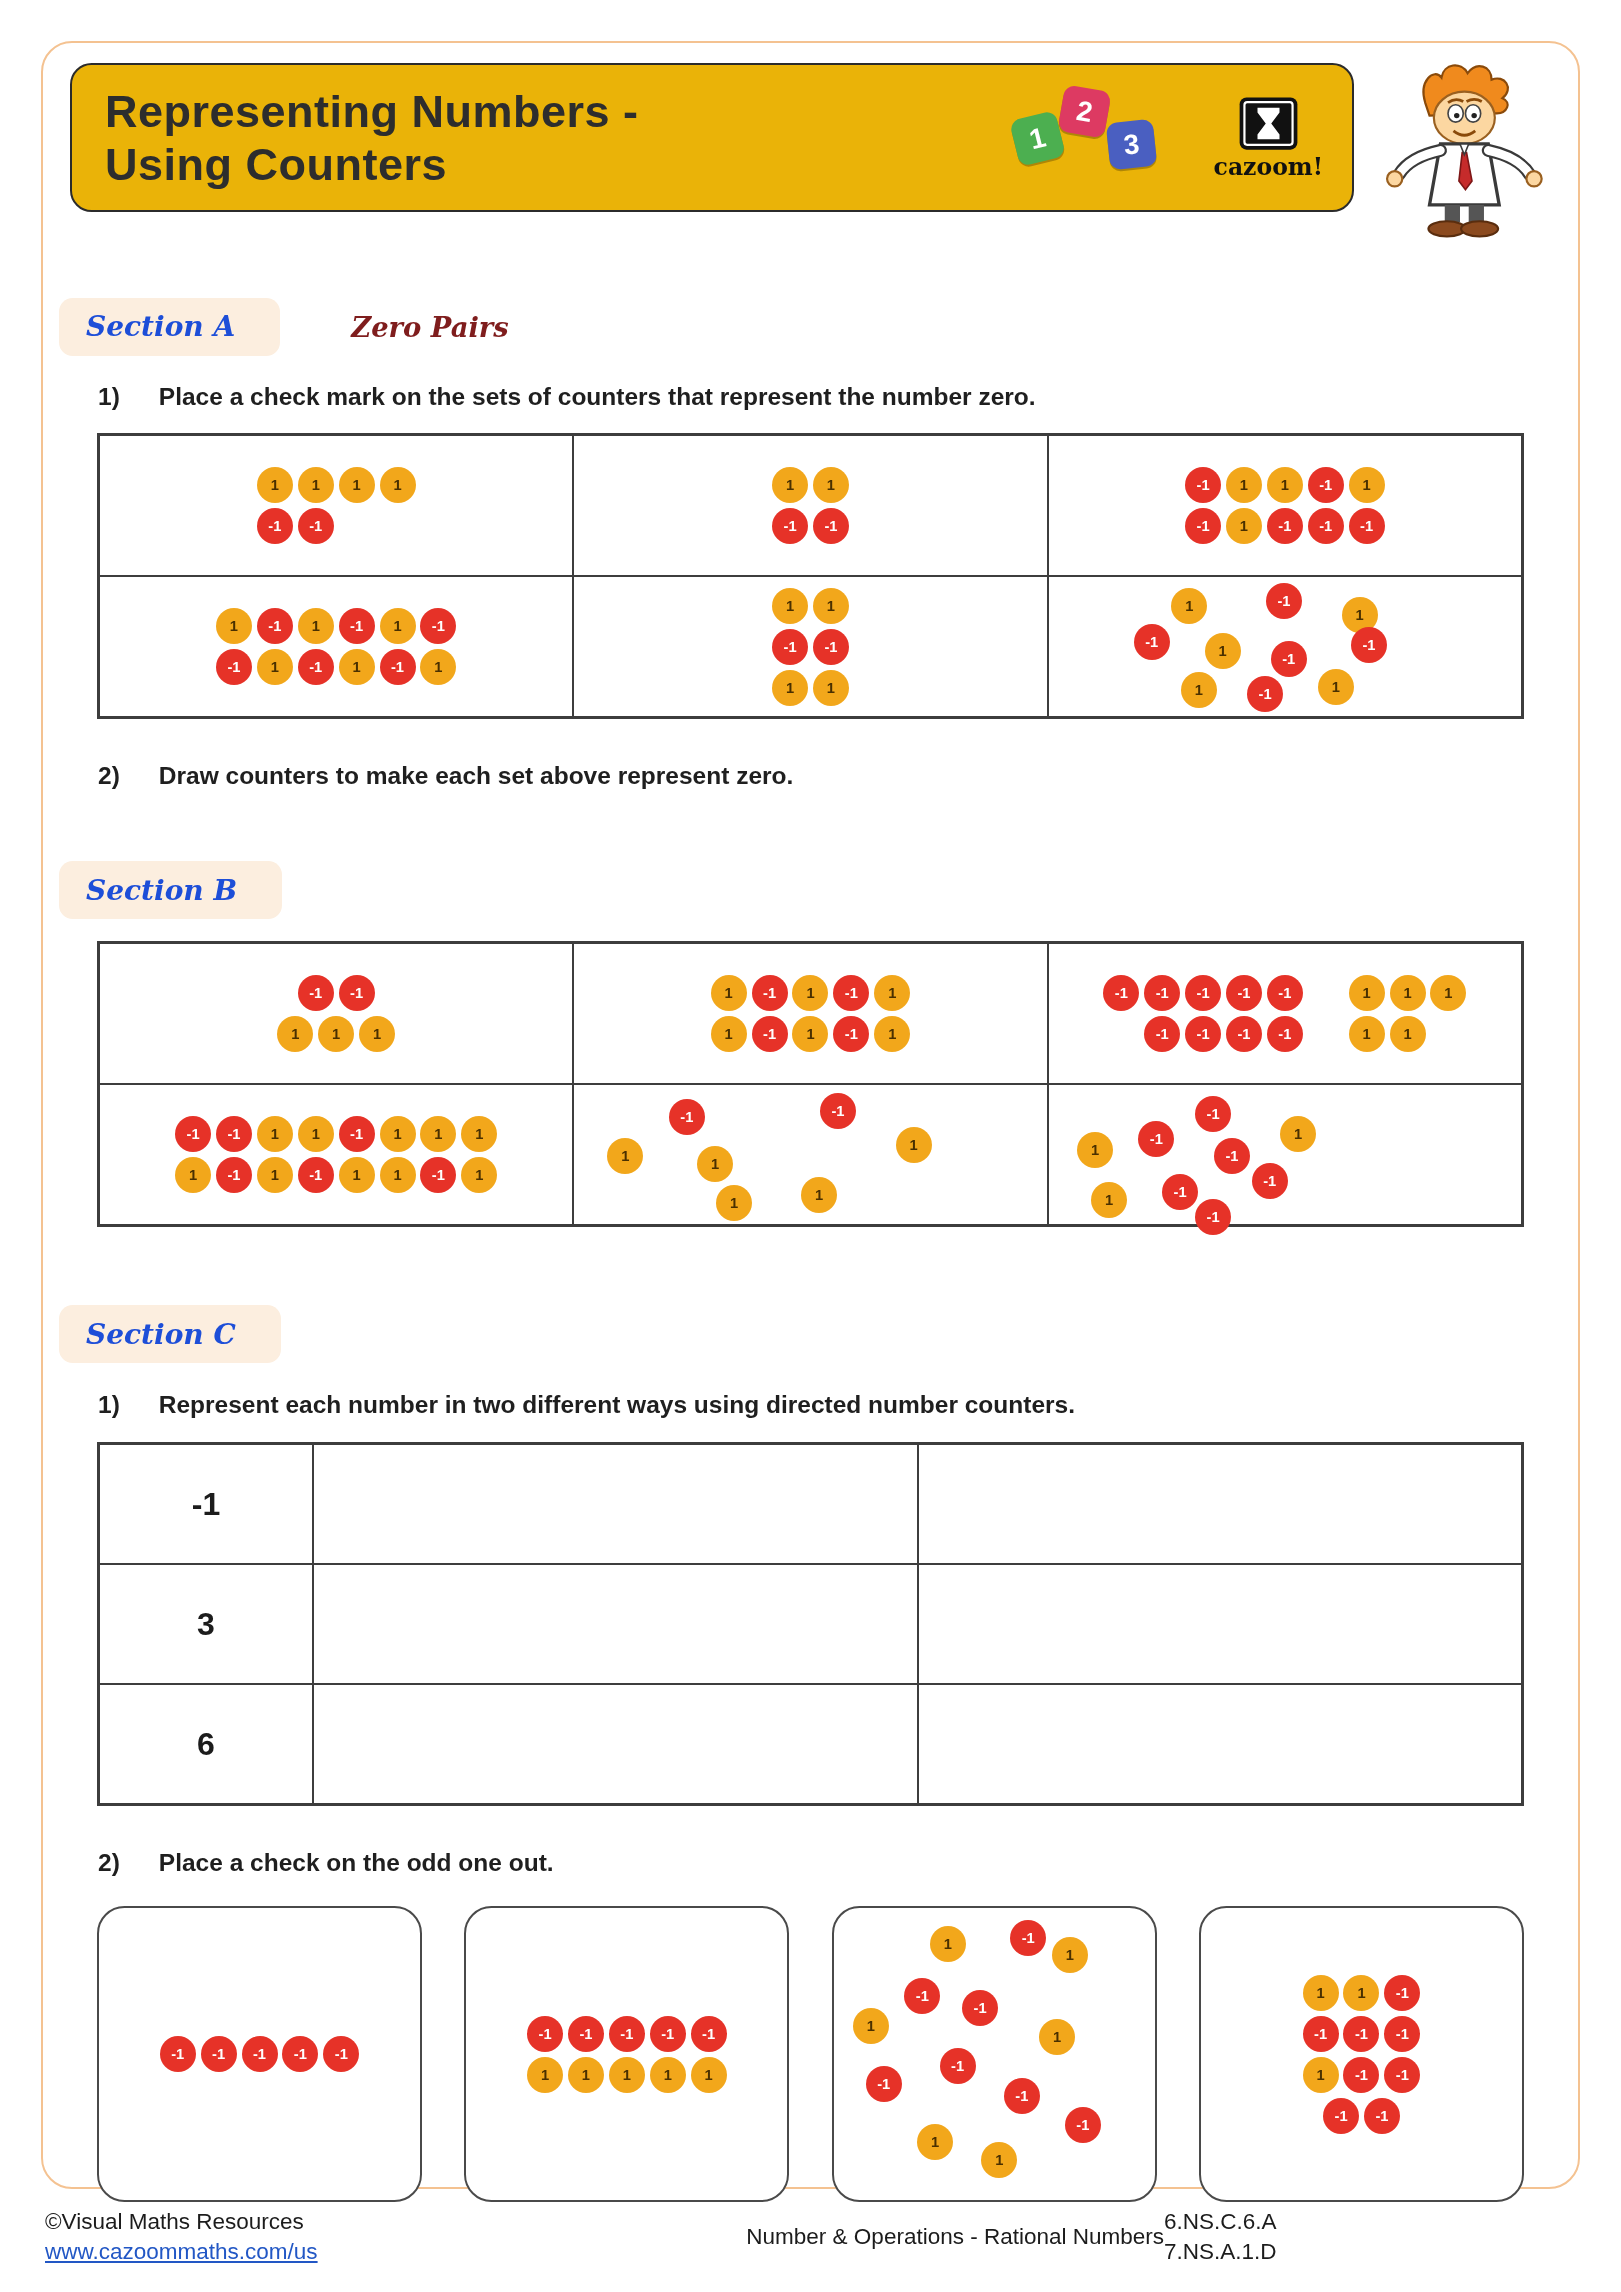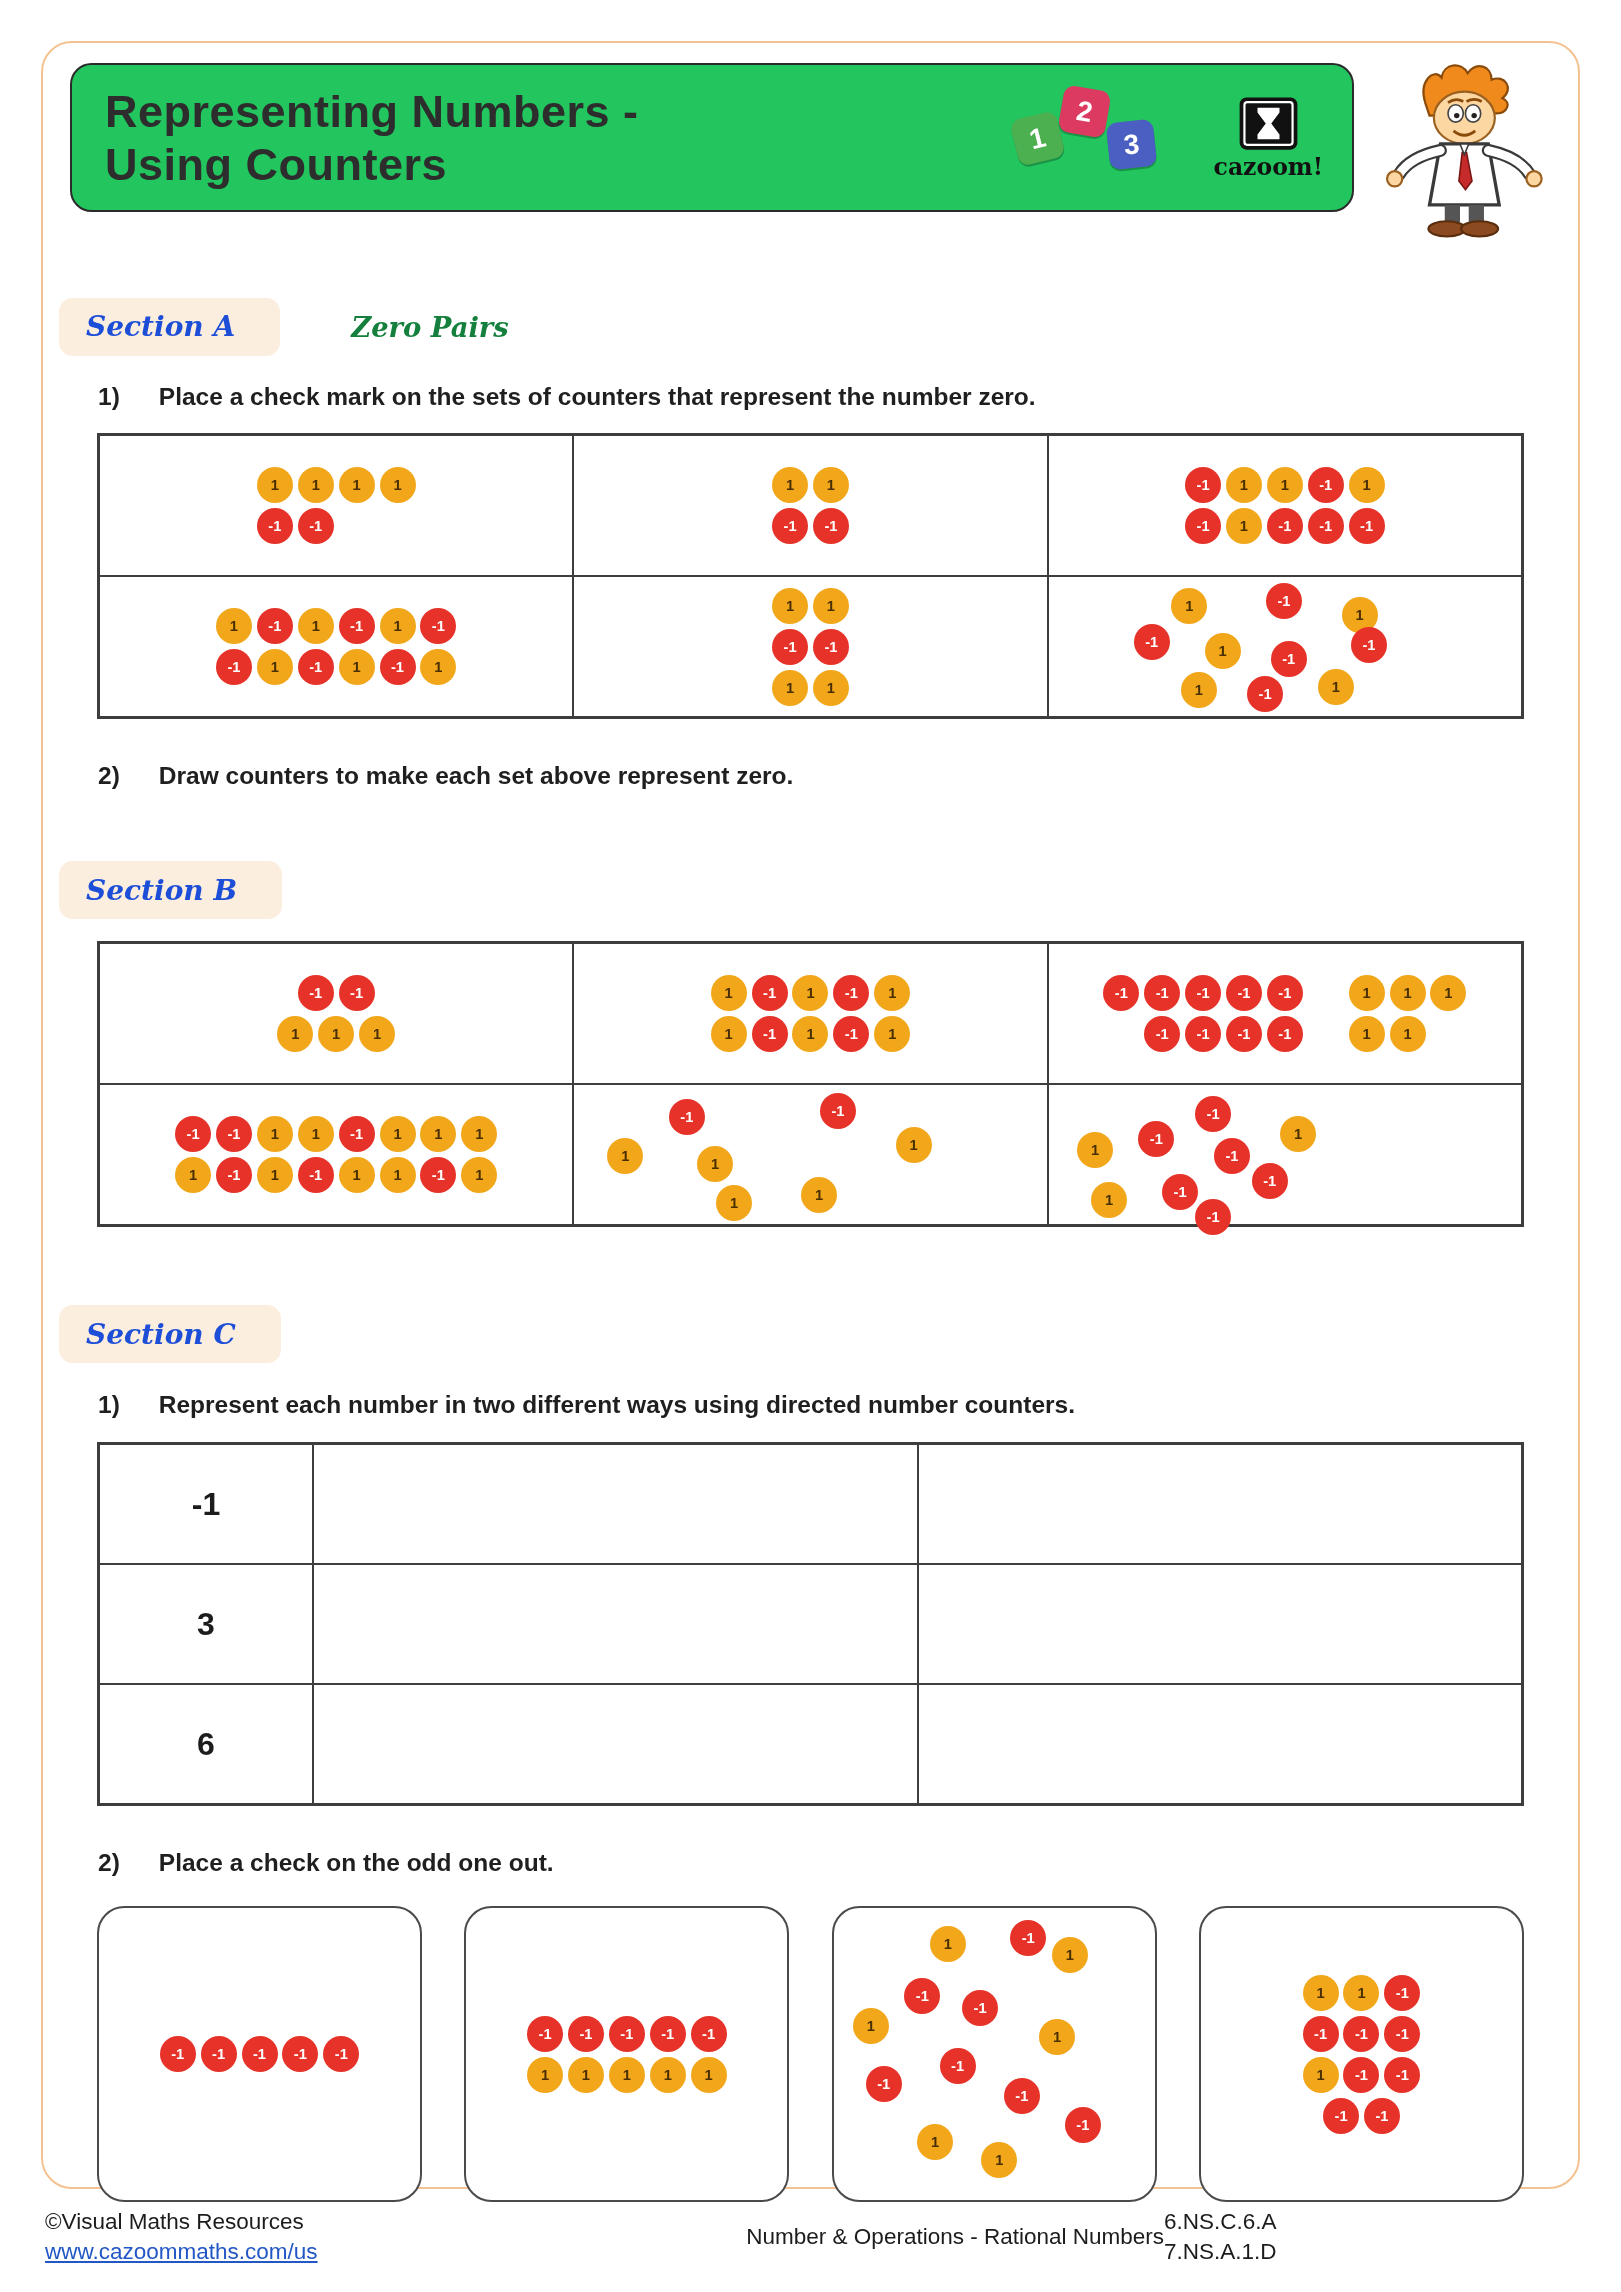--- a/index.html
+++ b/index.html
@@ -21,21 +21,21 @@
   }
   .border-frame{
     position:absolute;left:41px;top:41px;width:1539px;height:2148px;
     border:2px solid var(--page-border);border-radius:31px;pointer-events:none;
   }
   .content{position:absolute;left:41px;top:41px;width:1539px;}
 
   
   .header-row{display:flex;align-items:flex-start;margin:21.6px 25.5px 0 29px;}
   .header-box{
-    width:1284px;border:2.9px solid #2b2b2b;border-radius:21.6px;background:#22c55e;
+    width:1284px;border:2.9px solid #2b2b2b;border-radius:21.6px;background:#eab308;
     padding:19.6px 29px 17.6px 33px;display:flex;align-items:center;min-height:147px;
   }
   .title-wrap{flex:1;}
   .title-line{font-size:45px;font-weight:bold;color:#2d2d2d;line-height:1.18;letter-spacing:0.5px;}
   .badge-123{position:relative;width:157px;height:108px;margin-right:45px;flex:0 0 auto;}
   .tile{
     position:absolute;width:47px;height:47px;border-radius:10.8px;display:flex;align-items:center;
     justify-content:center;color:#fff;font-size:28px;font-weight:bold;
     box-shadow:0 2px 0 rgba(0,0,0,.25);
   }
@@ -48,21 +48,21 @@
 
   
   .section-row{display:flex;align-items:center;margin-left:17.6px;}
   .section-pill{
     display:inline-block;background:var(--section-pill-bg);border-radius:13.7px;
     padding:12.7px 45px 12.7px 27.4px;font-family:"DejaVu Serif",serif;font-style:italic;
     font-weight:bold;font-size:28px;color:#1d4ed8;
   }
   .section-subtitle{
     font-family:"DejaVu Serif",serif;font-style:italic;font-weight:bold;
-    font-size:27.4px;color:#15803d;margin-left:71px;
+    font-size:27.4px;color:#7f1d1d;margin-left:71px;
   }
   .question{display:flex;margin-left:57px;gap:39px;font-size:24.5px;font-weight:bold;color:#1f1f1f;}
   .q-num{flex:0 0 auto;}
 
   
   .counter-grid{
     margin:0 56px;width:1427px;display:grid;grid-template-columns:repeat(3,1fr);
     border:2px solid var(--grid-line);background:#fff;
   }
   .cell{

